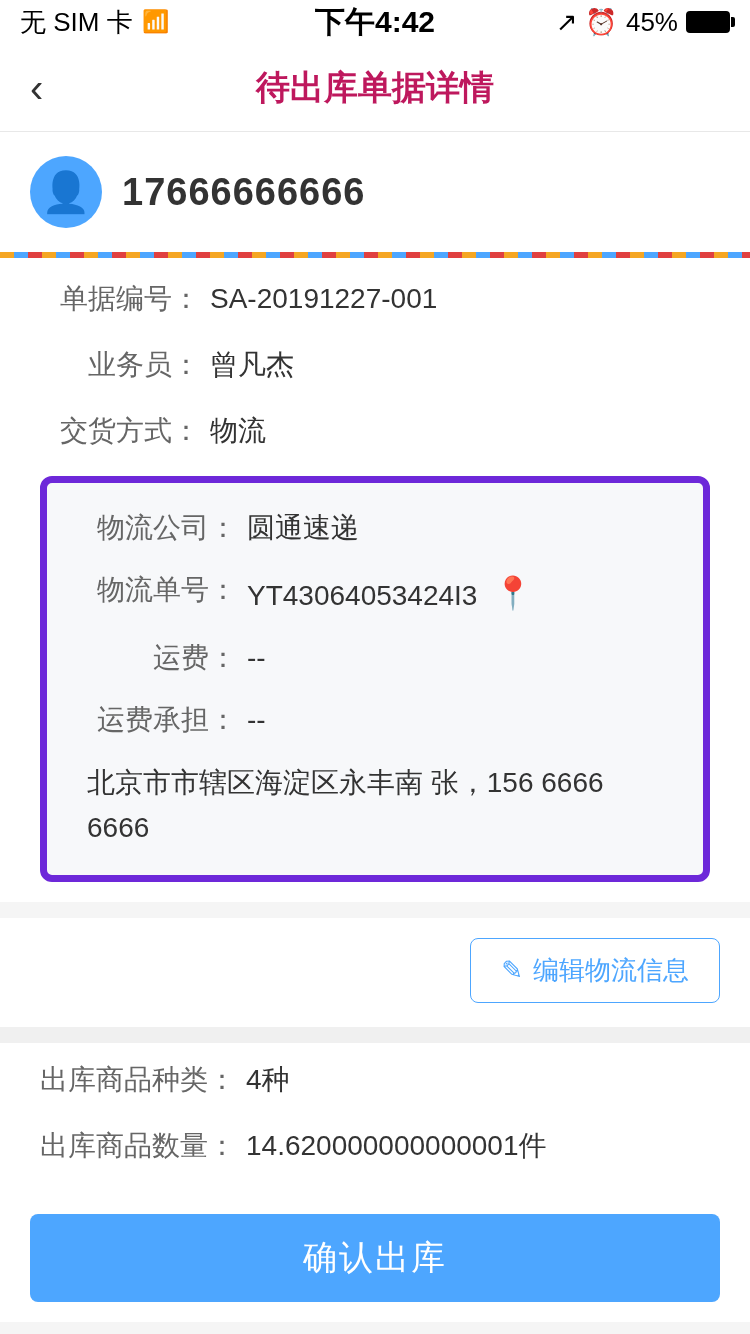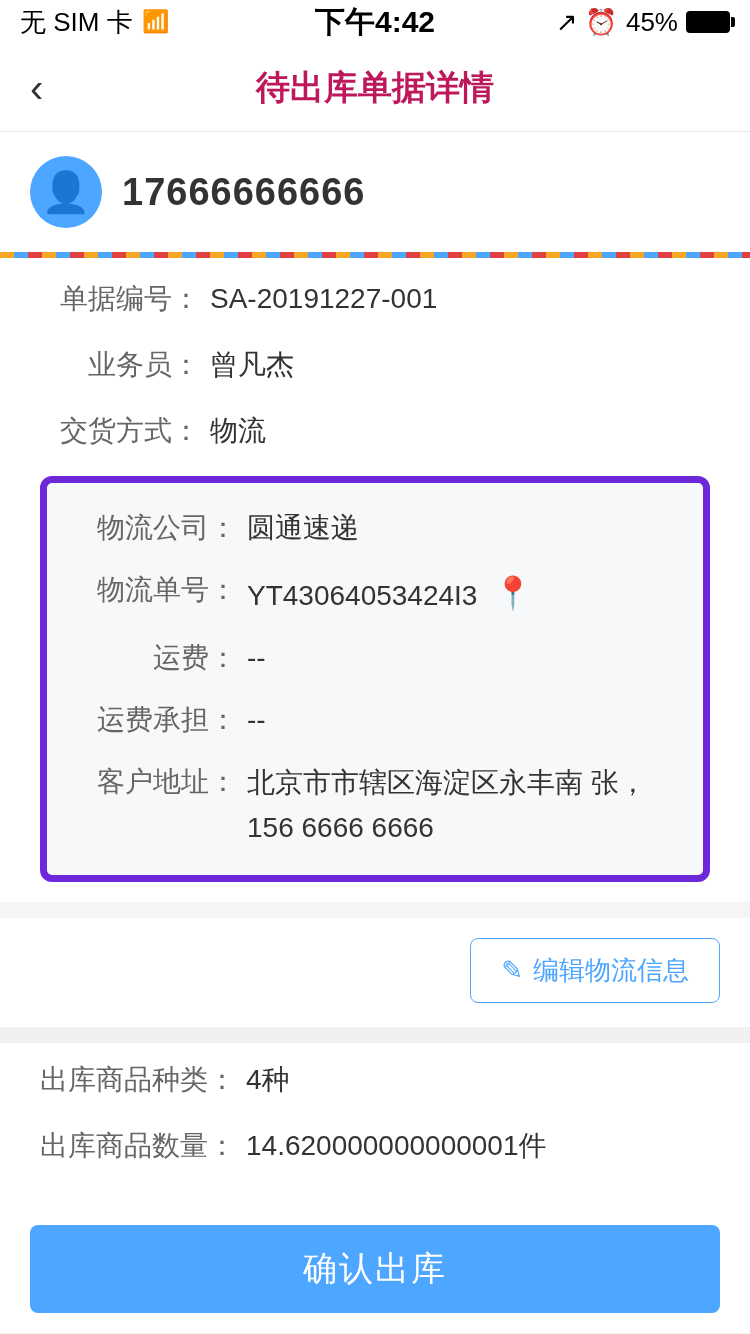--- a/index.html
+++ b/index.html
@@ -232,21 +232,21 @@
       display: flex;
       justify-content: flex-end;
       padding: 10px 30px 30px;
     }
 
     
     .confirm-btn-wrap {
       background: #fff;
       padding: 20px 0;
       position: fixed;
-      bottom: 1px;
+      bottom: 12px;
       left: 0;
       width: 750px;
     }
     .confirm-btn {
       background: #4da6ff;
       color: #fff;
       font-size: 34px;
       font-weight: 500;
       border: none;
       border-radius: 8px;
@@ -327,21 +327,20 @@
       </div>
       <div class="info-row">
         <span class="info-label">运费：</span>
         <span class="info-value">--</span>
       </div>
       <div class="info-row">
         <span class="info-label">运费承担：</span>
         <span class="info-value">--</span>
       </div>
       <div class="info-row">
-        <span class="info-label">客户地址：</span>
         <span class="info-value address-value">北京市市辖区海淀区永丰南  张，156 6666 6666</span>
       </div>
     </div>
   </div>
 
   <div class="action-btn">
     <button class="btn-outline">
       <span class="btn-icon">✎</span>
       <span>编辑物流信息</span>
     </button>

